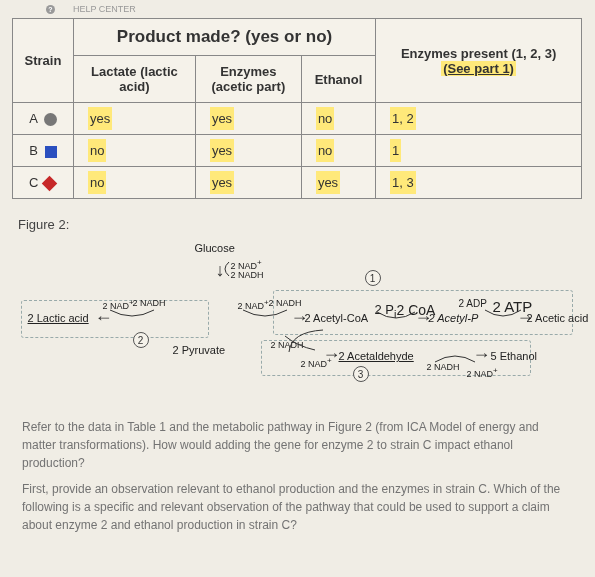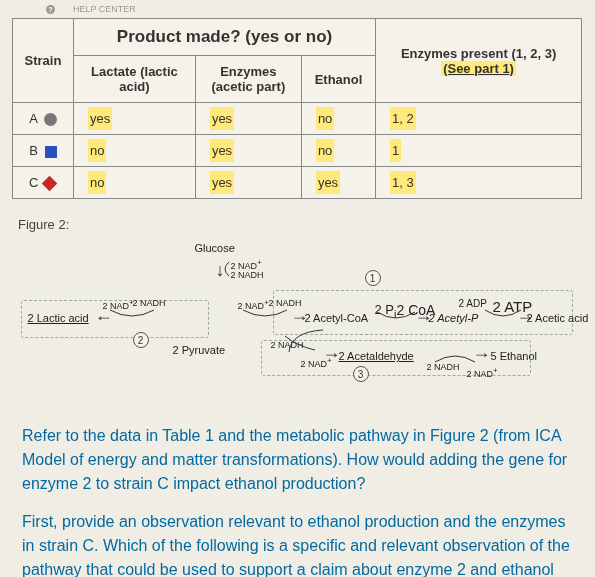--- a/index.html
+++ b/index.html
@@ -17,21 +17,21 @@
     .circle-gray { width: 13px; height: 13px; border-radius: 50%; background: #777; }
     .square-blue { width: 12px; height: 12px; background: #2a4fbf; }
     .diamond-red { width: 11px; height: 11px; background: #c62828; transform: rotate(45deg); margin: 1px 2px; }
     .fig-label { margin: 18px 0 8px 6px; font-size: 13px; color: #444; }
     .fig { position: relative; width: 570px; height: 170px; margin: 0 auto; }
     .node { position: absolute; font-size: 11px; color: #222; white-space: nowrap; }
     .sup { vertical-align: super; font-size: 8px; }
     .box-dot { position: absolute; border: 1px dashed #9aa; border-radius: 3px; }
     .circ-num { position: absolute; width: 16px; height: 16px; border: 1px solid #555; border-radius: 50%; font-size: 10px; display: flex; align-items: center; justify-content: center; background: #f5f2ea; }
     .arrow { position: absolute; font-size: 18px; color: #333; }
-    .qtext { margin: 14px 10px 0 10px; font-size: 16px; line-height: 1.5; color: #0369a1; }
+    .qtext { margin: 8px 10px 0 10px; font-size: 12px; line-height: 1.5; color: #737373; }
     .left-cell { text-align: left; padding-left: 14px; }
   </style>
 </head>
 <body>
 
 <div class="help">
   <span class="help-icon">?</span>
   <span>HELP CENTER</span>
 </div>
 

